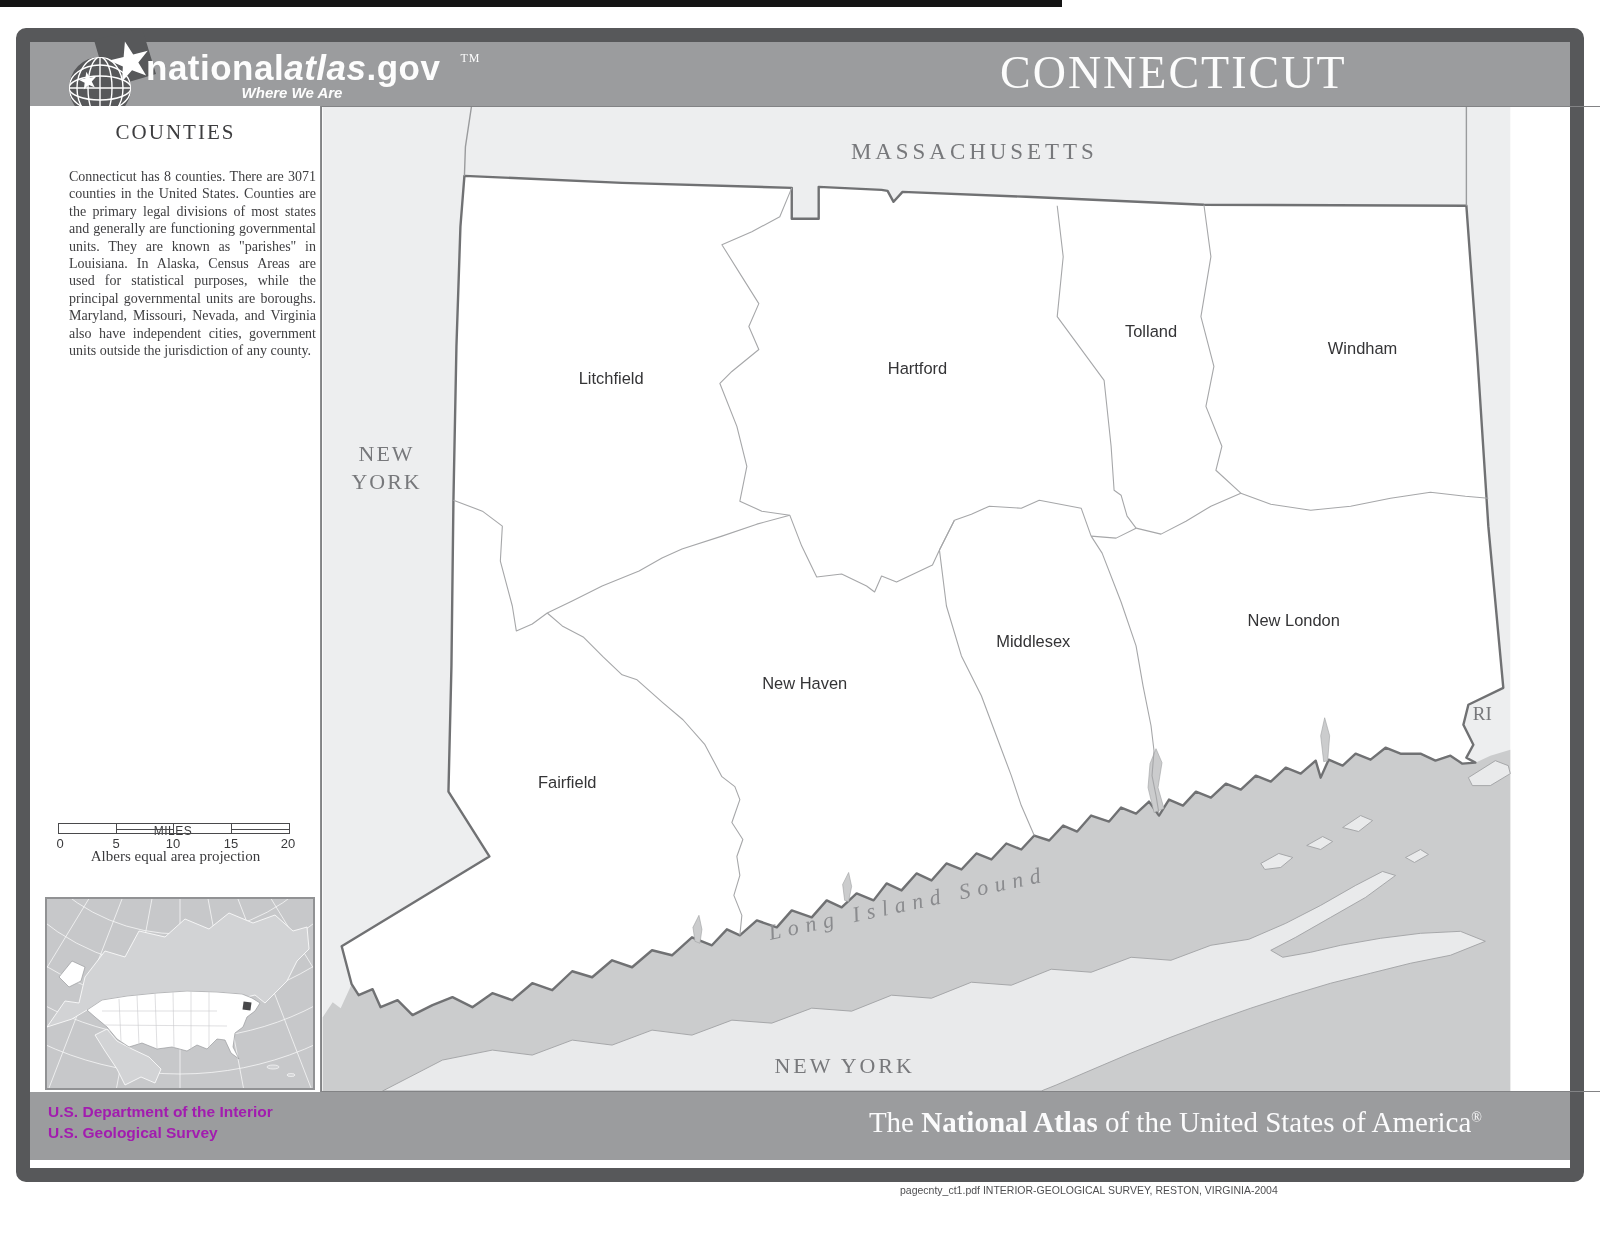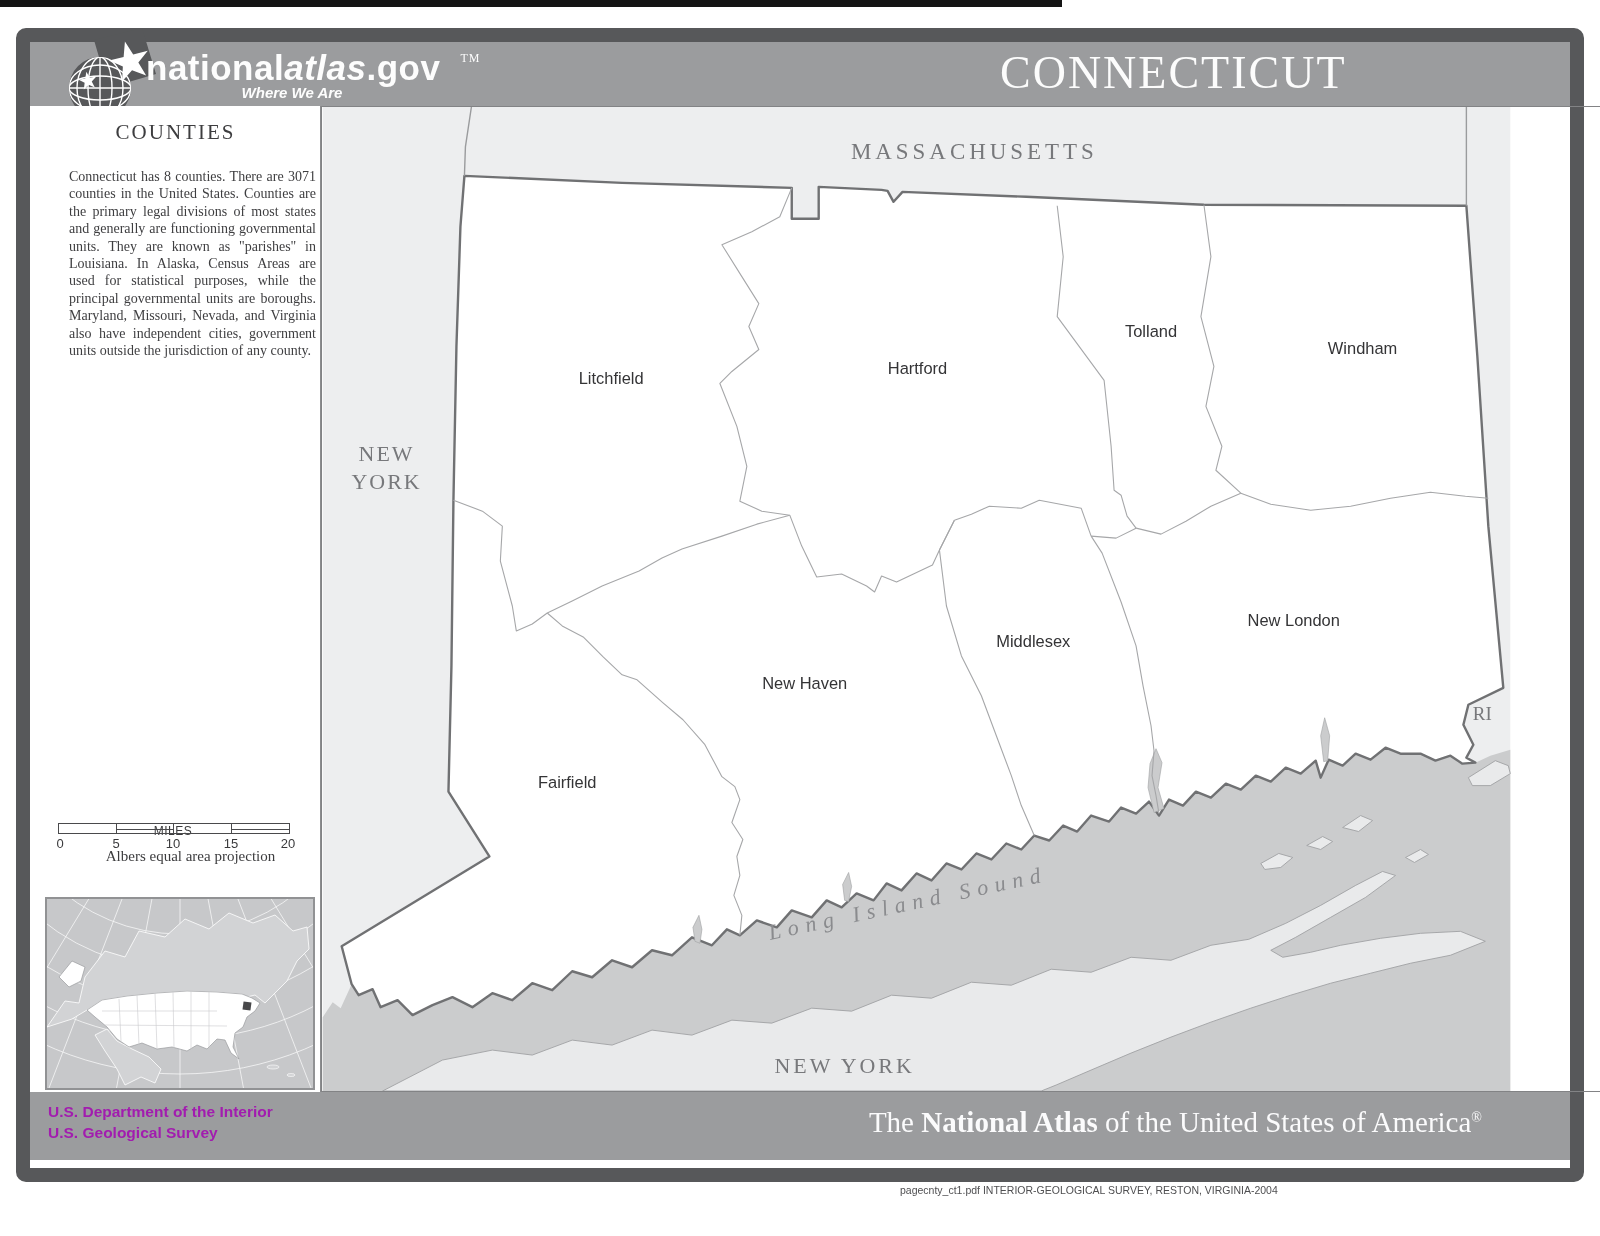--- a/index.html
+++ b/index.html
@@ -25,21 +25,21 @@
   #sidebar-paragraph{left:69px;top:168px;width:247px;color:#3e3e40;font-family:"Liberation Serif",serif;
         font-size:14px;line-height:17.4px;text-align:justify;}
   
   #scale-block{left:58px;top:808px;width:236px;height:64px;}
   #scale-miles{position:absolute;left:0;top:0;width:230px;text-align:center;font-size:12px;color:#3a3a3c;letter-spacing:0.5px;margin-top:16px;}
   #scale-bar{position:absolute;left:0;top:15px;width:230px;height:9px;border:1px solid #4a4a4c;display:flex;}
   #scale-bar .seg{width:57.5px;height:100%;border-right:1px solid #4a4a4c;box-sizing:border-box;}
   #scale-bar .seg:last-child{border-right:none;}
   #scale-bar .seg.mid::after{content:"";display:block;height:50%;border-bottom:1px solid #4a4a4c;}
   .scale-num{position:absolute;top:28px;transform:translateX(-50%);font-size:13px;color:#3a3a3c;}
-  #projection{left:30px;top:848px;width:291px;text-align:center;color:#3c3c3e;font-family:"Liberation Serif",serif;font-size:15px;padding-left:15px;}
+  #projection{left:30px;top:848px;width:291px;text-align:center;color:#3c3c3e;font-family:"Liberation Serif",serif;font-size:15px;}
   
   #inset{left:45px;top:897px;width:266px;height:189px;border:2px solid #919294;box-sizing:content-box;background:#c7c8ca;}
   
   #footer-bar{left:30px;top:1092px;width:1540px;height:68px;background:#9b9c9e;}
   #dept{left:48px;top:1101px;color:#a21caf;font-size:15.5px;font-weight:bold;line-height:21px;}
   #atlas-line{left:600px;top:1106px;width:882px;text-align:right;color:#fbfbfc;
         font-family:"Liberation Serif",serif;font-size:29px;}
   #atlas-line b{font-weight:bold;}
   #atlas-line sup{font-size:14px;vertical-align:10px;}
   #caption{left:900px;top:1184px;width:612px;text-align:left;color:#4f4f51;font-size:10.5px;}

